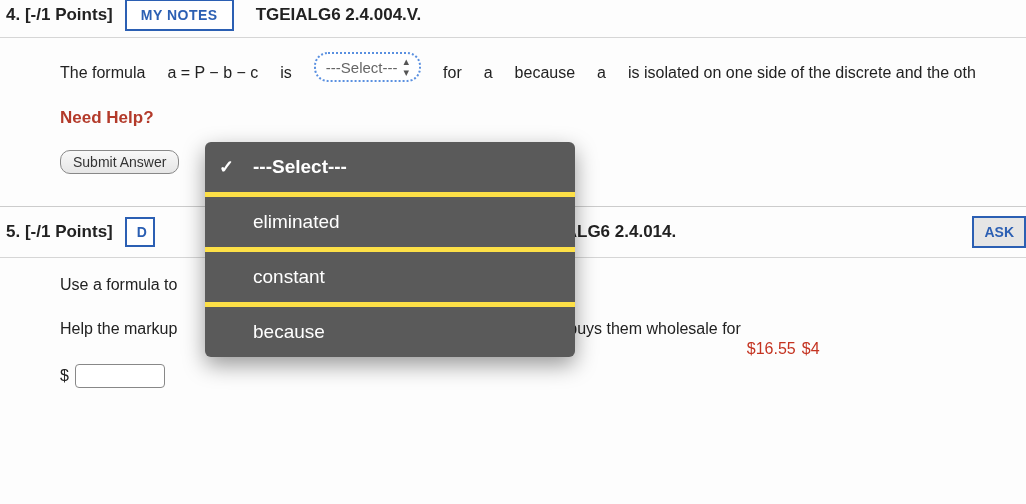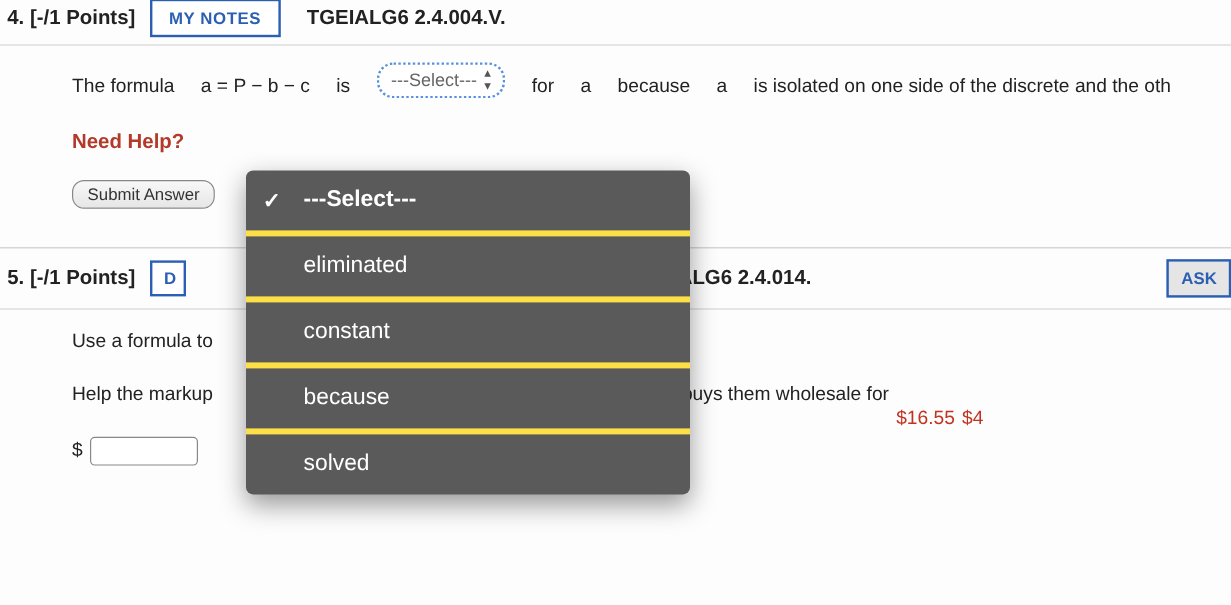--- a/index.html
+++ b/index.html
@@ -186,14 +186,13 @@
 </div>
 
 <div class="dropdown">
   <div class="dd-item">
     <span class="dd-check">✓</span>
     <span>---Select---</span>
   </div>
   <div class="dd-item">eliminated</div>
   <div class="dd-item">constant</div>
   <div class="dd-item">because</div>
-  <div class="dd-item">solved</div>
 </div>
 
 </body></html>

